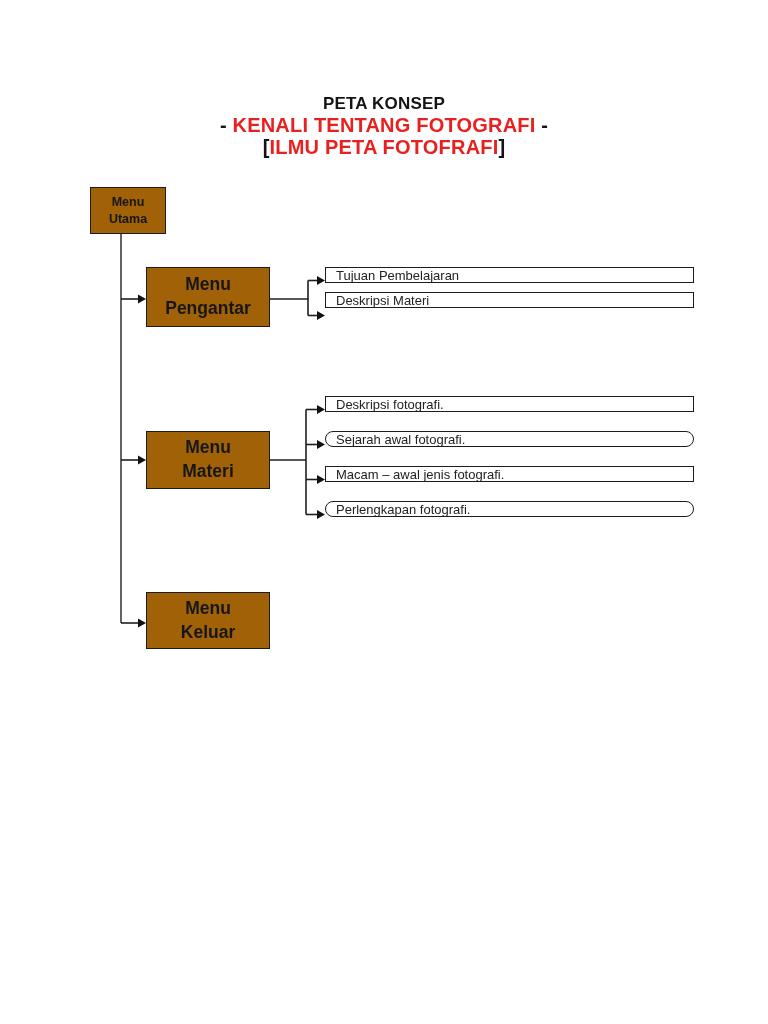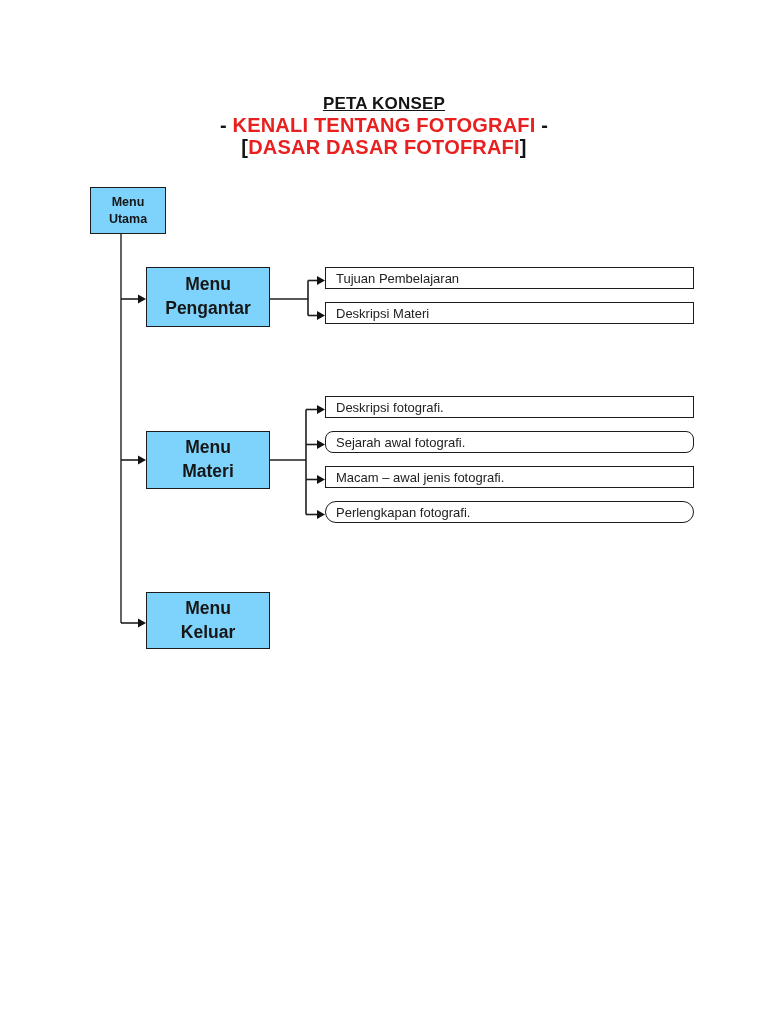--- a/index.html
+++ b/index.html
@@ -15,30 +15,30 @@
   
   .title-block {
     position: absolute;
     top: 93px;
     left: 0;
     width: 768px;
     text-align: center;
     color: #141414;
     font-weight: bold;
   }
-  .title-line-sm { font-size: 17px; line-height: 21px; letter-spacing: 0.2px; text-decoration: underline; }
+  .title-line-sm { font-size: 17px; line-height: 21px; letter-spacing: 0.2px; }
   .title-line-lg { font-size: 20px; line-height: 22px; letter-spacing: 0.2px; }
   .red { color: var(--accent, #e8201f); }
   .blk { color: #141414; }
 
   
   .node {
     position: absolute;
     box-sizing: border-box;
-    background: #7dd3fc;
+    background: #a16207;
     border: 1.5px solid #1c1c1c;
     display: flex;
     align-items: center;
     justify-content: center;
     text-align: center;
     white-space: pre-line;
     color: #161616;
     font-weight: bold;
   }
   .node-root {
@@ -47,33 +47,33 @@
   }
   .node-menu { left: 146px; width: 124px; font-size: 17.5px; line-height: 1.35; }
   .node-pengantar { top: 267px; height: 60px; }
   .node-materi   { top: 431px; height: 58px; }
   .node-keluar   { top: 592px; height: 57px; }
 
   .leaf {
     position: absolute;
     left: 325px;
     width: 369px;
-    height: 22px;
+    height: 16px;
     box-sizing: border-box;
     background: #ffffff;
     border: 1.4px solid #1c1c1c;
     display: flex;
     align-items: center;
     padding-left: 10px;
     font-size: 13px;
     color: #222222;
     white-space: nowrap;
   }
   .leaf-p0 { top: 267px; }
-  .leaf-p1 { top: 302px; }
+  .leaf-p1 { top: 292px; }
   .leaf-m0 { top: 396px; }
   .leaf-m1 { top: 431px; border-radius: 8px; }
   .leaf-m2 { top: 466px; }
   .leaf-m3 { top: 501px; border-radius: 12px; }
 
   
   .connectors {
     position: absolute;
     top: 0; left: 0;
     width: 768px; height: 1024px;
@@ -84,21 +84,21 @@
   .connectors polygon { fill: #111111; }
 </style>
 </head>
 <body>
 
 <div class="page">
 
   <div class="title-block">
     <div class="title-line-sm">PETA KONSEP</div>
     <div class="title-line-lg"><span class="blk">- </span><span class="red">KENALI TENTANG FOTOGRAFI</span><span class="blk"> -</span></div>
-    <div class="title-line-lg"><span class="blk">[</span><span class="red">DASAR DASAR FOTOFRAFI</span><span class="blk">]</span></div>
+    <div class="title-line-lg"><span class="blk">[</span><span class="red">ILMU PETA FOTOFRAFI</span><span class="blk">]</span></div>
   </div>
 
   <svg class="connectors" viewBox="0 0 768 1024" xmlns="http://www.w3.org/2000/svg">
 
     <g>
       <line class="trunk" x1="121" y1="233" x2="121" y2="623"></line>
     </g>
 
     <g>
       <line x1="121" y1="299" x2="138" y2="299"></line>

